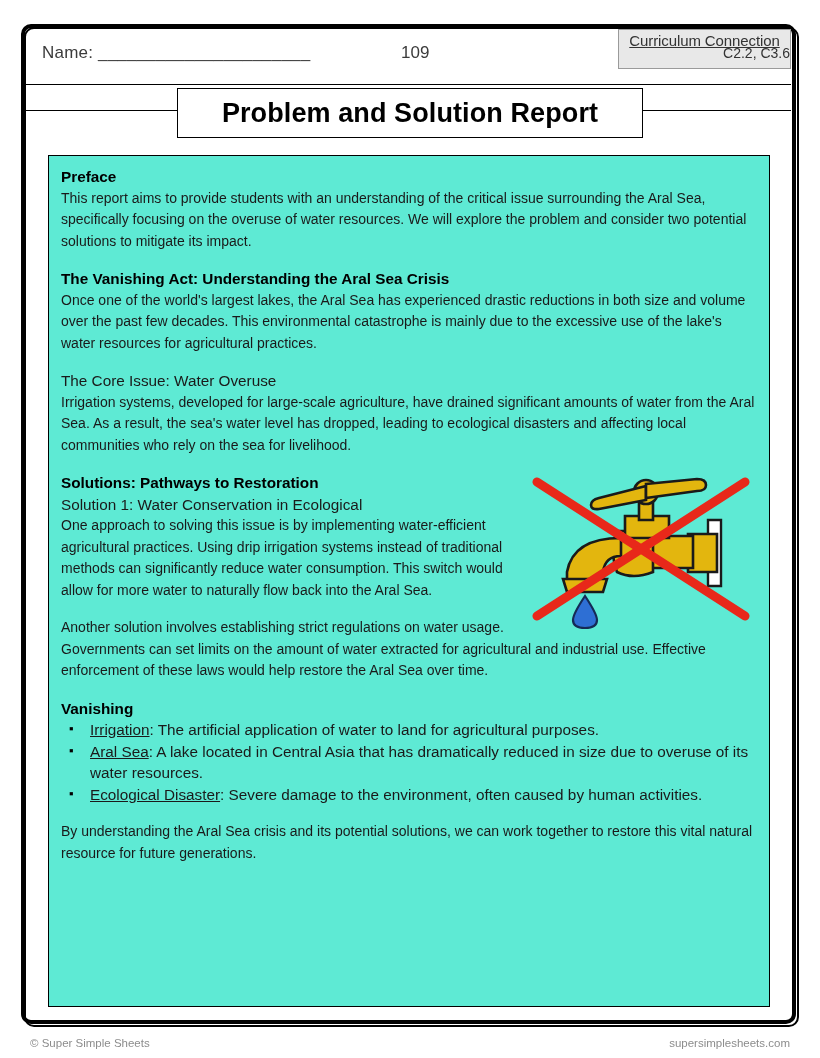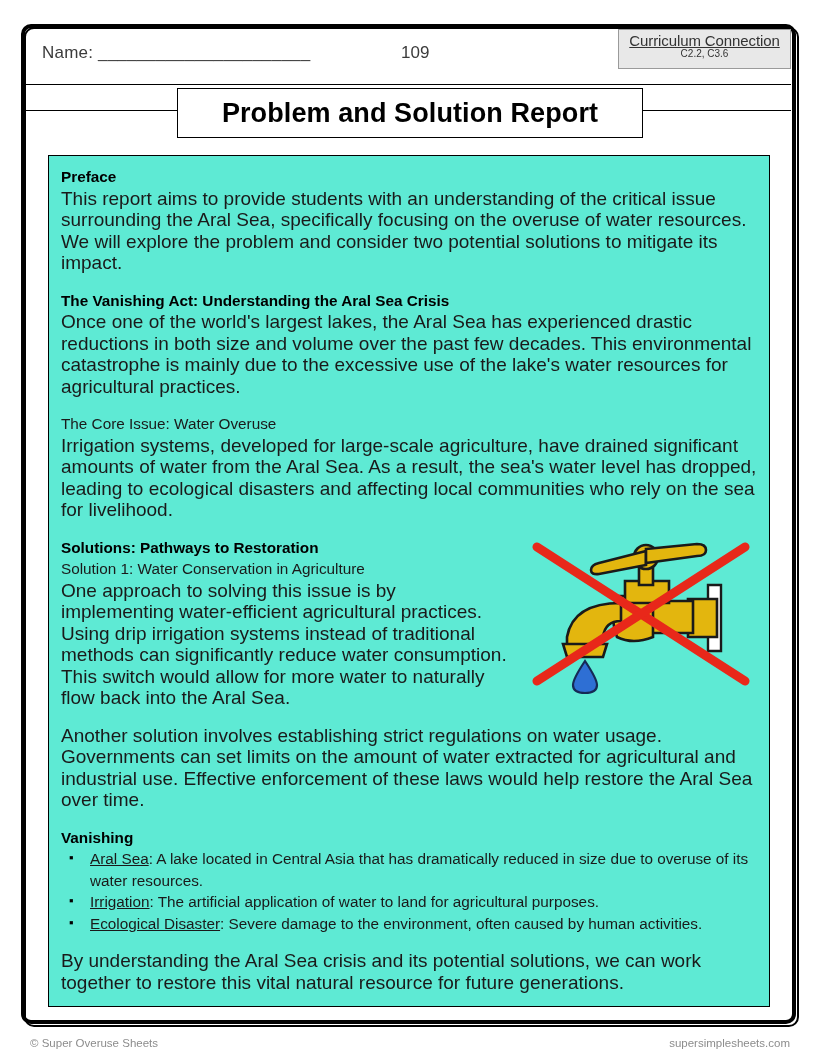--- a/index.html
+++ b/index.html
@@ -81,24 +81,25 @@
   }
   .curriculum-title {
     font-size: 15px;
     color: #333333;
     text-decoration: underline;
     letter-spacing: -0.1px;
     display: block;
     line-height: 12px;
   }
   .curriculum-codes {
-    font-size: 10px;
+    font-size: 14px;
     color: #333333;
     display: block;
     line-height: 13px;
+    text-align: right;
   }
 
   
   .header-divider {
     position: absolute;
     left: 26px;
     top: 84px;
     width: 765px;
     height: 0;
     border-top: 1px solid #000000;
@@ -141,21 +142,21 @@
     top: 155px;
     width: 722px;
     height: 852px;
     border: 1px solid #000000;
     background: #5eead4;
     padding: 10px 12px 8px 12px;
     overflow: hidden;
   }
 
   .body-text {
-    font-size: 19px;
+    font-size: 14px;
     line-height: 21.5px;
     color: #1a1a1a;
   }
   .sec-head-bold {
     font-size: 15.3px;
     font-weight: bold;
     line-height: 21.5px;
     color: #000000;
   }
   .sec-head-underline {
@@ -287,44 +288,44 @@
           <path d="M38 103 L82 103 L78 116 L42 116 Z" fill="#E3B60E" stroke="#1a1a1a" stroke-width="2.6"></path>
 
           <path d="M60 122 Q48 140 48 146 Q48 154 60 154 Q72 154 72 146 Q72 140 60 122 Z" fill="#2E6FD4" stroke="#152a55" stroke-width="2.2" transform="translate(0,-2)"></path>
 
           <line x1="12" y1="6" x2="220" y2="140" stroke="#E8281A" stroke-width="9" stroke-linecap="round"></line>
           <line x1="220" y1="6" x2="12" y2="140" stroke="#E8281A" stroke-width="9" stroke-linecap="round"></line>
         </svg>
       </div>
 
       <div class="sec-head-bold">Solutions: Pathways to Restoration</div>
-      <div><span class="sec-head-underline">Solution 1: Water Conservation in Agriculture</span></div>
+      <div><span class="sec-head-underline">Solution 1: Water Conservation in Ecological</span></div>
       <div class="body-text">One approach to solving this issue is by implementing water-efficient agricultural practices. Using drip irrigation systems instead of traditional methods can significantly reduce water consumption. This switch would allow for more water to naturally flow back into the Aral Sea.</div>
 
       <div class="gap"></div>
 
       <div class="body-text">Another solution involves establishing strict regulations on water usage. Governments can set limits on the amount of water extracted for agricultural and industrial use. Effective enforcement of these laws would help restore the Aral Sea over time.</div>
     </div>
 
     <div class="gap"></div>
 
     <div class="sec-head-bold">Vanishing</div>
     <ul class="glossary-list">
       <li class="glossary-item">
-        <span class="term">Aral Sea</span><span>: A lake located in Central Asia that has dramatically reduced in size due to overuse of its water resources.</span>
+        <span class="term">Irrigation</span><span>: The artificial application of water to land for agricultural purposes.</span>
       </li>
       <li class="glossary-item">
-        <span class="term">Irrigation</span><span>: The artificial application of water to land for agricultural purposes.</span>
+        <span class="term">Aral Sea</span><span>: A lake located in Central Asia that has dramatically reduced in size due to overuse of its water resources.</span>
       </li>
       <li class="glossary-item">
         <span class="term">Ecological Disaster</span><span>: Severe damage to the environment, often caused by human activities.</span>
       </li>
     </ul>
 
     <div class="gap"></div>
 
     <div class="body-text">By understanding the Aral Sea crisis and its potential solutions, we can work together to restore this vital natural resource for future generations.</div>
   </div>
 
-  <div class="footer-left">© Super Overuse Sheets</div>
+  <div class="footer-left">© Super Simple Sheets</div>
   <div class="footer-right">supersimplesheets.com</div>
 
 </div>
 
 </body></html>

